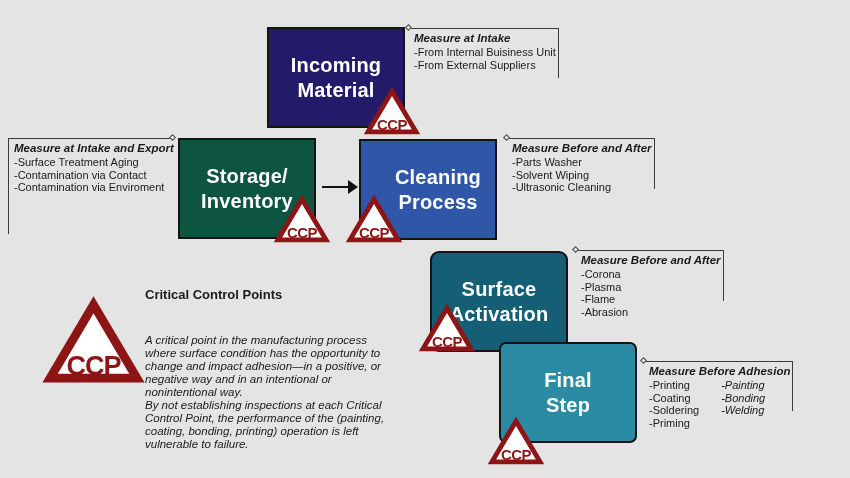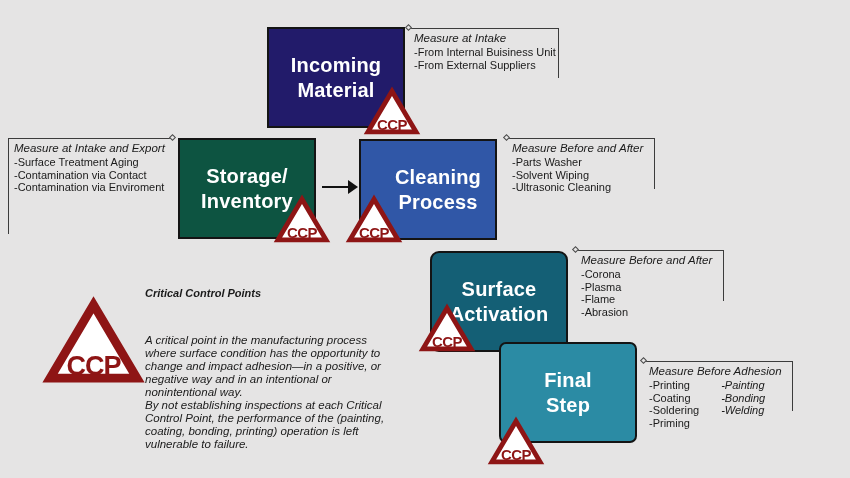--- a/index.html
+++ b/index.html
@@ -53,35 +53,35 @@
 
   
   .ann { position:absolute; }
   .ann-topline { position:absolute; top:0; left:0; height:1px; background:#3c3c3c; }
   .ann-sideline { position:absolute; top:0; width:1px; background:#3c3c3c; }
   .diamond {
     position:absolute; top:-3px; width:5px; height:5px; box-sizing:border-box;
     border:1px solid #4a4a4a; background:#e5e4e4; transform:rotate(45deg);
   }
   .ann-text { position:relative; padding:4px 0 0 6px; }
-  .ann-heading { font-weight:normal; font-style:italic; font-size:11.5px; line-height:13px; margin-bottom:1px; white-space:nowrap; }
+  .ann-heading { font-weight:bold; font-style:italic; font-size:11.5px; line-height:13px; margin-bottom:1px; white-space:nowrap; }
   .ann-item { font-size:11px; line-height:12.5px; white-space:nowrap; }
   .ann-cols { display:flex; }
   .ann-col2 { margin-left:22px;font-style:italic; }
 
   #ann-incoming { left:408px; top:28px; }
   #ann-storage  { left:8px;   top:138px; }
   #ann-cleaning { left:506px; top:138px; }
   #ann-surface  { left:575px; top:250px; }
   #ann-final    { left:643px; top:361px; }
 
   
   .legend-title {
     position:absolute; left:145px; top:287px;
-    font-size:11px; font-weight:bold; font-style:italic;
+    font-size:13px; font-weight:bold; 
   }
   .legend-p {
     position:absolute; left:145px; width:252px;
     font-size:11.5px; font-style:italic; line-height:13px;
   }
   #legend-p1 { top:322px; }
   #legend-p2 { top:387px; }
 </style>
 </head>
 <body>

